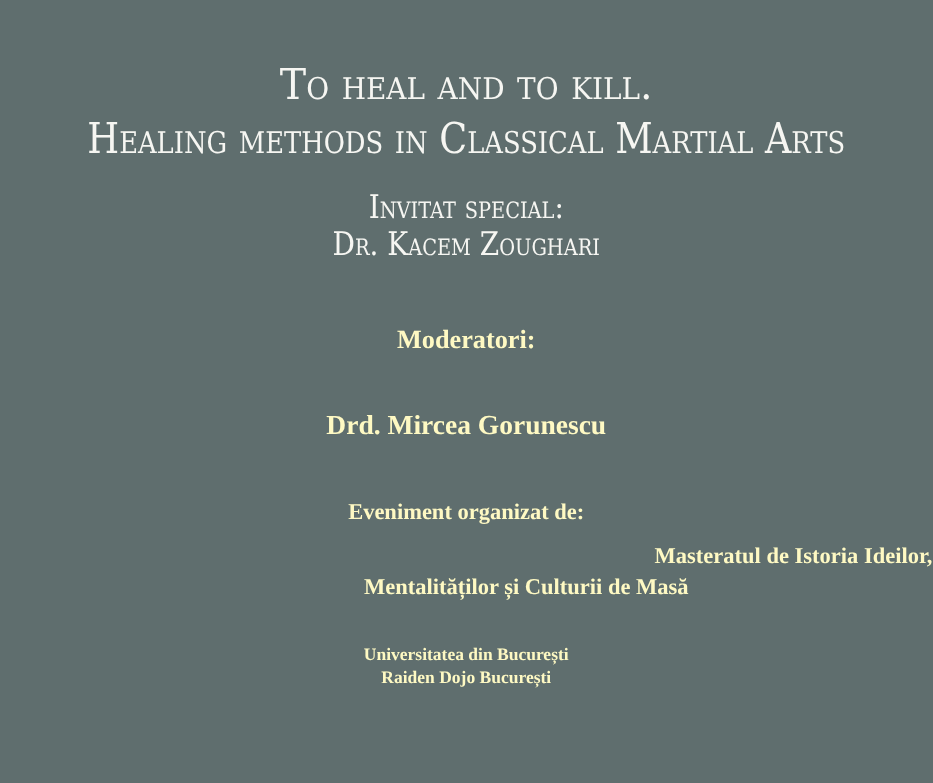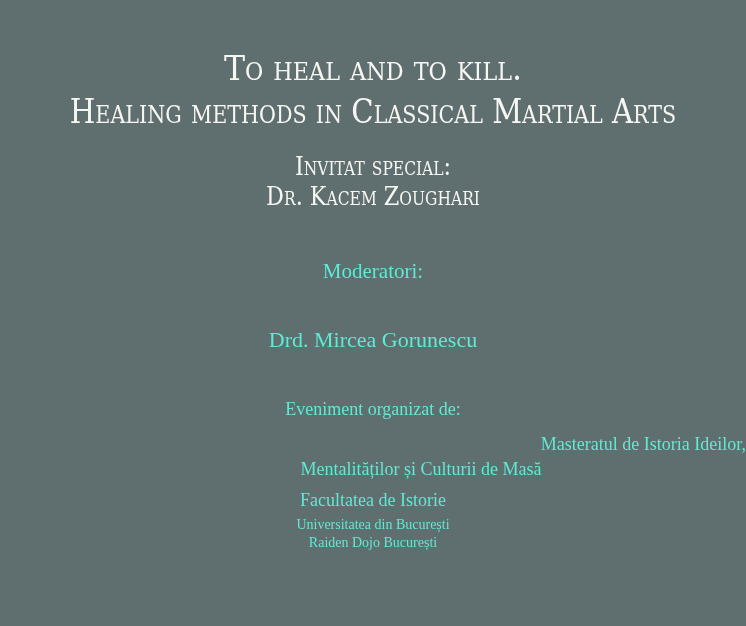--- a/index.html
+++ b/index.html
@@ -34,22 +34,22 @@
       letter-spacing: 0;
       color: #f6f6f2;
     }
     .t1 { top: 48px; font-size: 34px; line-height: 40px; transform: scaleX(0.93); }
     .t2 { top: 88px; font-size: 34px; line-height: 46px; transform: scaleX(0.86); }
     .t3 { top: 150px; font-size: 26px; line-height: 32px; transform: scaleX(0.86); }
     .t4 { top: 180px; font-size: 26px; line-height: 32px; transform: scaleX(0.86); }
 
     .bold {
       font-family: "Liberation Serif", serif;
-      font-weight: normal;
-      color: #5eead4;
+      font-weight: bold;
+      color: #fef9c3;
     }
     .m1 { top: 258px; font-size: 21px; line-height: 26px; }
     .m2 { top: 294px; font-size: 22px; line-height: 28px; }
     .m3 { top: 326px; font-size: 22px; line-height: 28px; }
 
     .o1 { top: 398px; font-size: 18px; line-height: 22px; }
     .o2 { top: 433px; font-size: 18px; line-height: 22px; text-align: right; }
     .o3 { top: 458px; font-size: 18px; line-height: 22px; padding-left: 48px; }
     .o4 { top: 489px; font-size: 18px; line-height: 22px; }
     .o5 { top: 514px; font-size: 14px; line-height: 22px; }
@@ -65,17 +65,16 @@
 
   <div class="line deco t3">Invitat special:</div>
   <div class="line deco t4">Dr. Kacem Zoughari</div>
 
   <div class="line bold m1">Moderatori:</div>
   <div class="line bold o1">Eveniment organizat de:</div>
 
   <div class="line bold m3">Drd. Mircea Gorunescu</div>
   <div class="line bold o2">Masteratul de Istoria Ideilor,</div>
   <div class="line bold o3">Mentalităților și Culturii de Masă</div>
-  <div class="line bold o4">Facultatea de Istorie</div>
   <div class="line bold o5">Universitatea din București</div>
   <div class="line bold o6">Raiden Dojo București</div>
 
 </div>
 
 </body></html>

